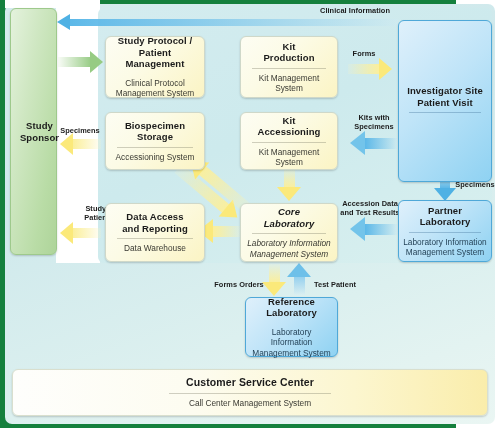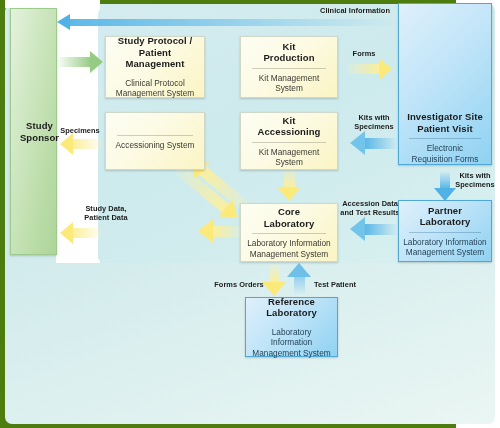--- a/index.html
+++ b/index.html
@@ -1,18 +1,18 @@
 <!DOCTYPE html>
 <html><head>
 <meta charset="utf-8">
 <style>
   html,body{margin:0;padding:0;background:#fff;}
   body{width:500px;height:428px;overflow:hidden;
        font-family:"Liberation Sans","DejaVu Sans",sans-serif;}
-  #stage{position:relative;width:456px;height:428px;background:#4d7c0f;}
+  #stage{position:relative;width:456px;height:428px;background:#15803d;}
 
   
   .panel-outer{
     position:absolute;left:5px;top:4px;width:490px;height:420px;
     background:linear-gradient(160deg,#d6ecee 0%,#cfe9ec 35%,#dcf0ef 70%,#eaf6f3 100%);
     border-radius:7px;
   }
   .panel-inner{
     position:absolute;left:98px;top:8px;width:394px;height:255px;
     background:linear-gradient(155deg,#d4ecef 0%,#cdeaed 45%,#d9f0ef 100%);
@@ -22,21 +22,21 @@
     position:absolute;left:56px;top:8px;width:44px;height:255px;
     background:#ffffff;
   }
   .panel-white2{
     position:absolute;left:5px;top:0px;width:95px;height:8px;
     background:#ffffff;
   }
 
   
   .node{
-    position:absolute;border-radius:0;
+    position:absolute;border-radius:6px;
     box-sizing:border-box;
     display:flex;flex-direction:column;align-items:center;justify-content:center;
     text-align:center;
     box-shadow:0 1px 2px rgba(0,0,0,.18);
   }
   .node .title{
     font-weight:bold;font-size:9.5px;color:#1b1b1b;line-height:11.5px;
     letter-spacing:.1px;padding:0 4px;
   }
   .node .rule{
@@ -220,50 +220,60 @@
     <div class="rule"></div>
     <div class="sub">Clinical Protocol<br>Management System</div>
   </div>
 
   <div class="node yellow" style="left:240px;top:36px;width:98px;height:62px;">
     <div class="title">Kit<br>Production</div>
     <div class="rule"></div>
     <div class="sub">Kit Management System</div>
   </div>
 
-  <div class="node blue" style="left:398px;top:3px;width:94px;height:162px;justify-content:flex-end;">
+  <div class="node blue" style="left:398px;top:20px;width:94px;height:162px;">
     <div class="title">Investigator Site<br>Patient Visit</div>
     <div class="rule"></div>
-    <div class="sub">Electronic<br>Requisition Forms</div>
   </div>
 
   <div class="node yellow" style="left:105px;top:112px;width:100px;height:58px;">
+    <div class="title">Biospecimen<br>Storage</div>
     <div class="rule"></div>
     <div class="sub">Accessioning System</div>
   </div>
 
   <div class="node yellow" style="left:240px;top:112px;width:98px;height:58px;">
     <div class="title">Kit<br>Accessioning</div>
     <div class="rule"></div>
     <div class="sub">Kit Management System</div>
   </div>
 
-
-  <div class="node yellow" style="left:240px;top:203px;width:98px;height:59px;">
+  <div class="node yellow" style="left:105px;top:203px;width:100px;height:59px;">
+    <div class="title">Data Access<br>and Reporting</div>
+    <div class="rule"></div>
+    <div class="sub">Data  Warehouse</div>
+  </div>
+
+  <div class="node yellow" style="left:240px;top:203px;width:98px;height:59px;font-style:italic;">
     <div class="title">Core<br>Laboratory</div>
     <div class="rule"></div>
     <div class="sub">Laboratory Information<br>Management System</div>
   </div>
 
   <div class="node blue" style="left:398px;top:200px;width:94px;height:62px;">
     <div class="title">Partner<br>Laboratory</div>
     <div class="rule"></div>
     <div class="sub">Laboratory Information<br>Management System</div>
   </div>
 
   <div class="node blue" style="left:245px;top:297px;width:93px;height:60px;">
     <div class="title">Reference<br>Laboratory</div>
     <div class="rule"></div>
     <div class="sub">Laboratory Information<br>Management System</div>
   </div>
 
+  <div class="node csc" style="left:12px;top:369px;width:476px;height:47px;">
+    <div class="title" style="font-size:10.5px;">Customer Service Center</div>
+    <div class="rule" style="width:34%;"></div>
+    <div class="sub">Call Center Management System</div>
+  </div>
 
 </div>
 
 </body></html>

